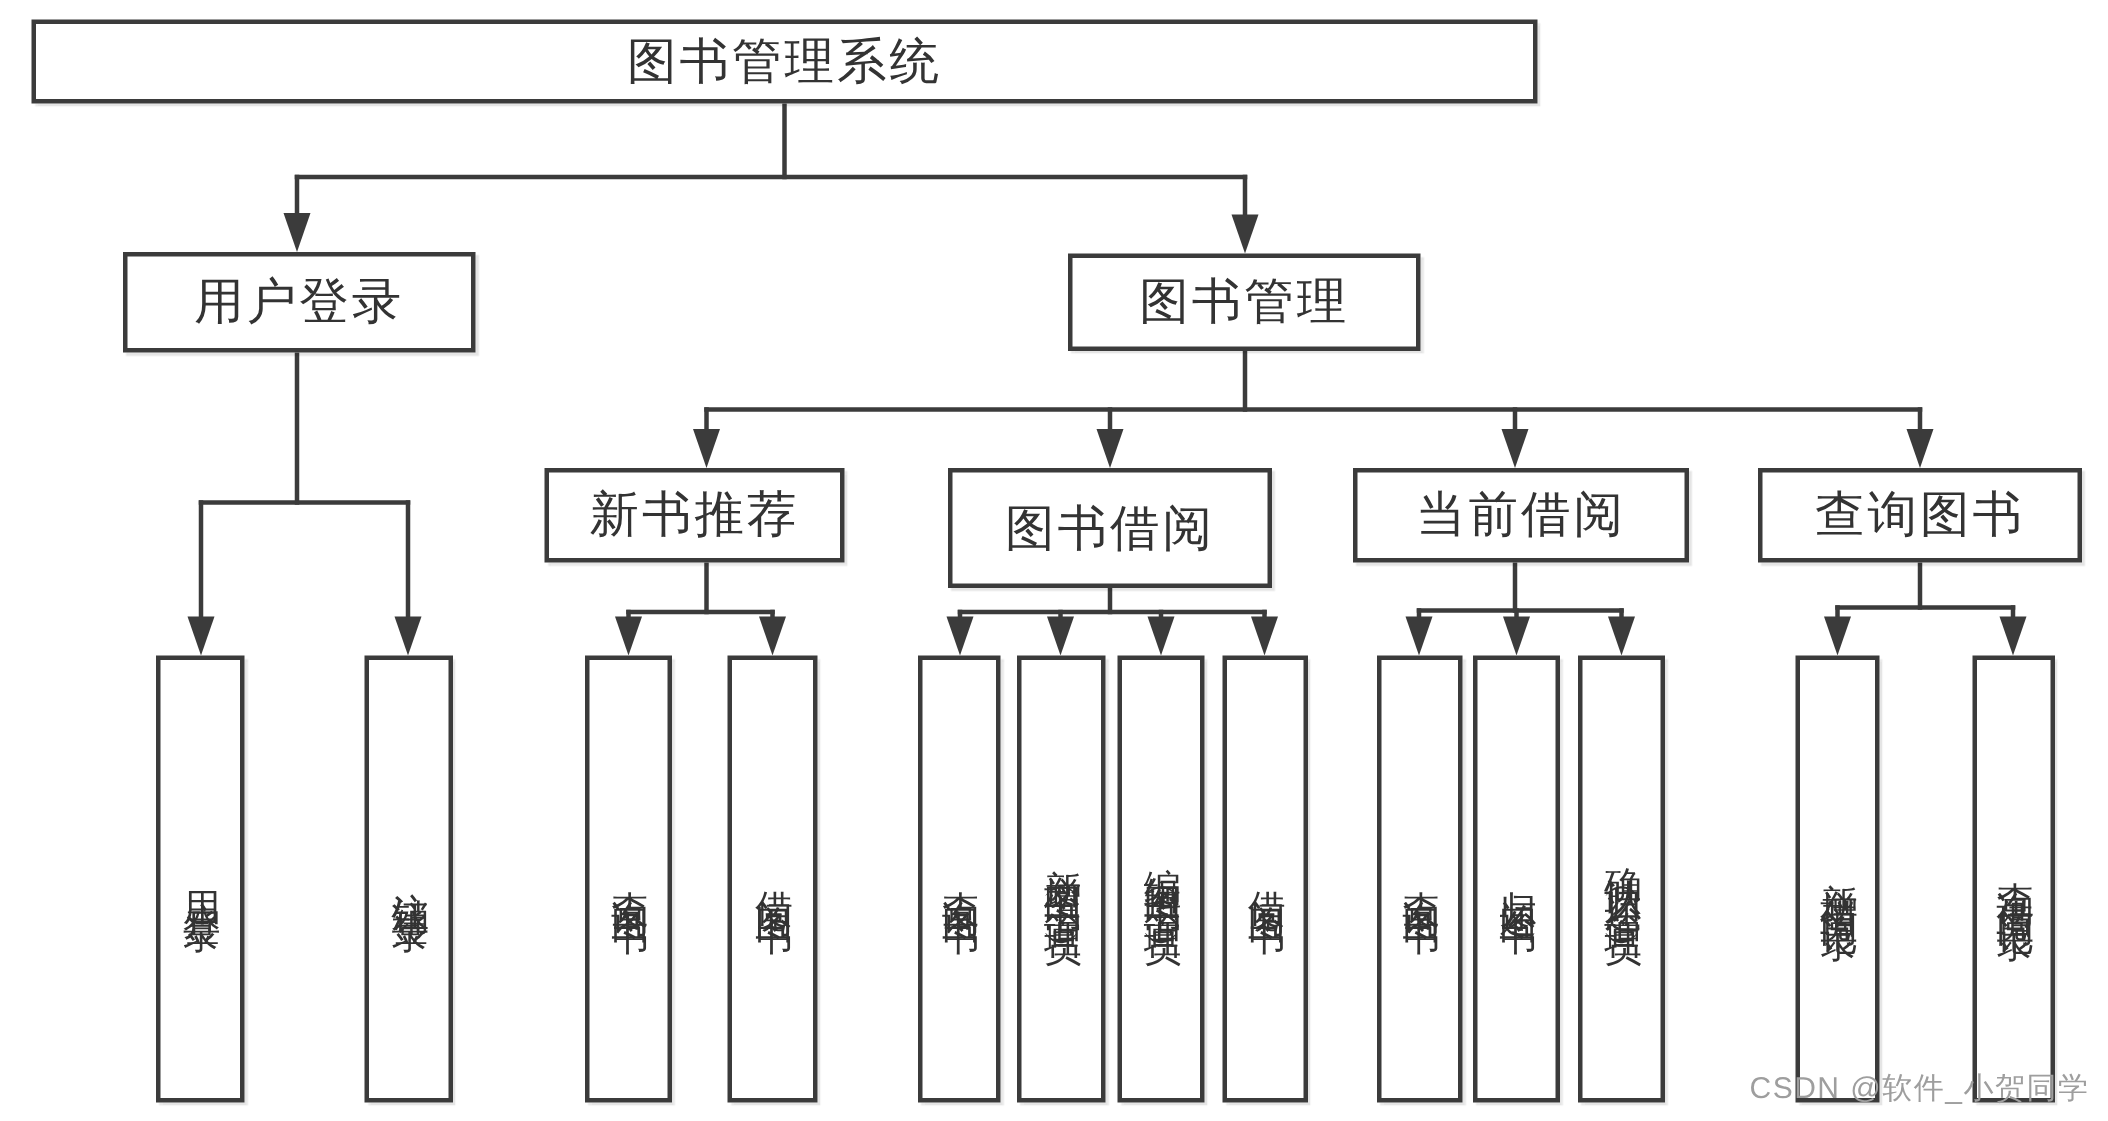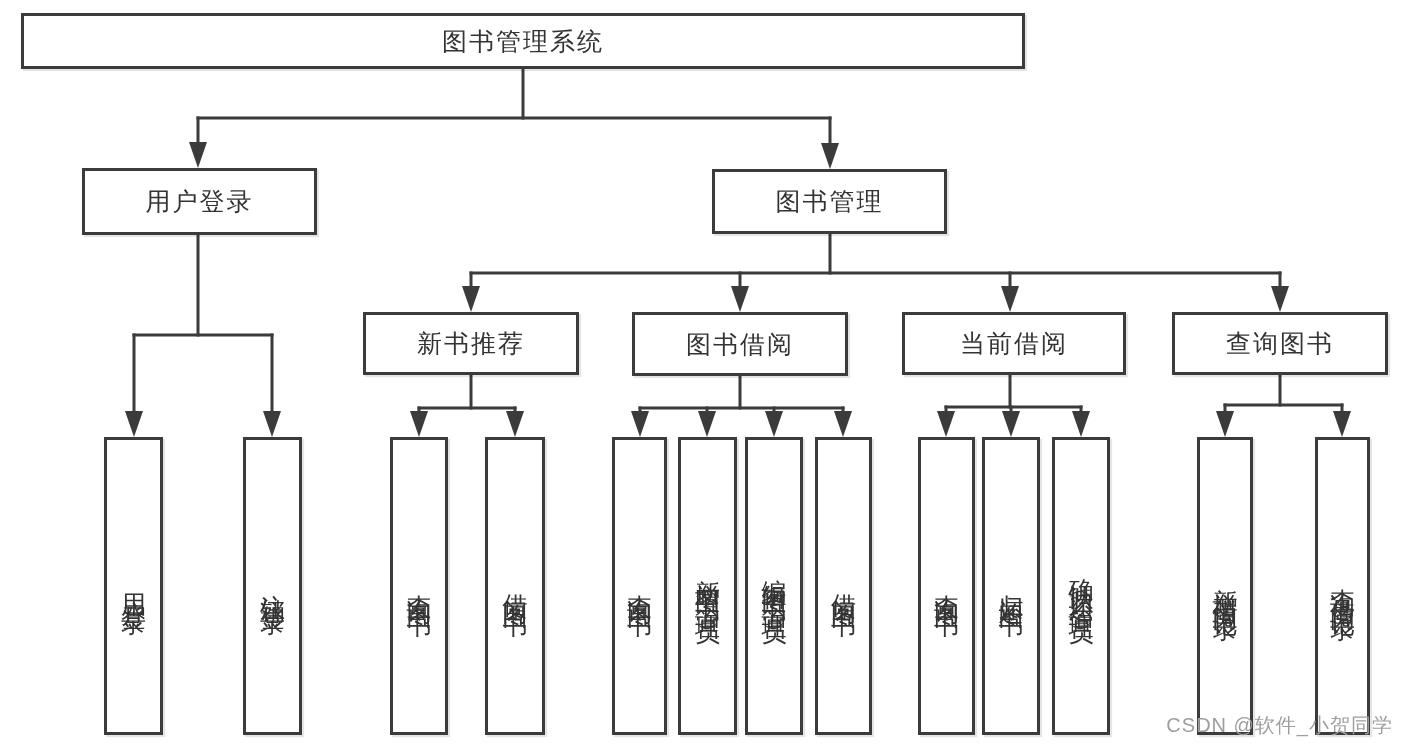--- a/index.html
+++ b/index.html
@@ -36,21 +36,21 @@
     position: absolute;
     border: 3px solid var(--line);
     background: #fff;
     color: var(--text);
     display: flex;
     align-items: center;
     justify-content: center;
     box-shadow: 2px 2px 1px rgba(0,0,0,0.10);
   }
   .node.h {
-    font-size: 25px;
+    font-size: 33px;
     letter-spacing: 2px;
     white-space: nowrap;
   }
   .node.v {
     top: 437px;
     height: 298px;
     writing-mode: vertical-rl;
     text-orientation: mixed;
     font-size: 25px;
     letter-spacing: 6px;
@@ -132,22 +132,22 @@
     <polygon points="1216,411 1234,411 1225,437"></polygon>
     <line x1="1342" y1="405" x2="1342" y2="412"></line>
     <polygon points="1333,411 1351,411 1342,437"></polygon>
   </svg>
 
   <div class="node h" style="left:21px; top:13px; width:1004px; height:56px;">图书管理系统</div>
 
   <div class="node h" style="left:82px; top:168px; width:235px; height:67px;">用户登录</div>
   <div class="node h" style="left:712px; top:169px; width:235px; height:65px;text-align:center;">图书管理</div>
 
-  <div class="node h" style="left:363px; top:312px; width:216px; height:63px;">新书推荐</div>
-  <div class="node h" style="left:632px; top:312px; width:216px; height:64px;">图书借阅</div>
+  <div class="node h" style="left:363px; top:312px; width:200px; height:63px;">新书推荐</div>
+  <div class="node h" style="left:632px; top:312px; width:216px; height:80px;">图书借阅</div>
   <div class="node h" style="left:902px; top:312px; width:224px; height:63px;">当前借阅</div>
   <div class="node h" style="left:1172px; top:312px; width:216px; height:63px;">查询图书</div>
 
   <div class="node v" style="left:104px; width:59px;">用户登录</div>
   <div class="node v" style="left:243px; width:59px;">注销登录</div>
 
   <div class="node v" style="left:390px; width:58px;">查询图书</div>
   <div class="node v" style="left:485px; width:60px;">借阅图书</div>
 
   <div class="node v" style="left:612px; width:55px;">查询图书</div>

